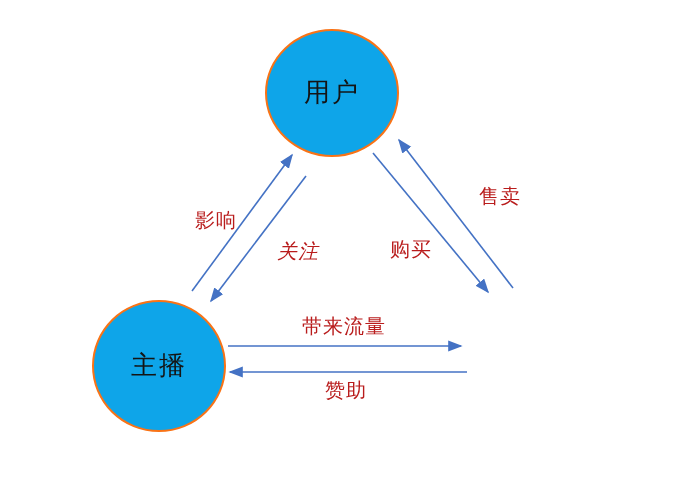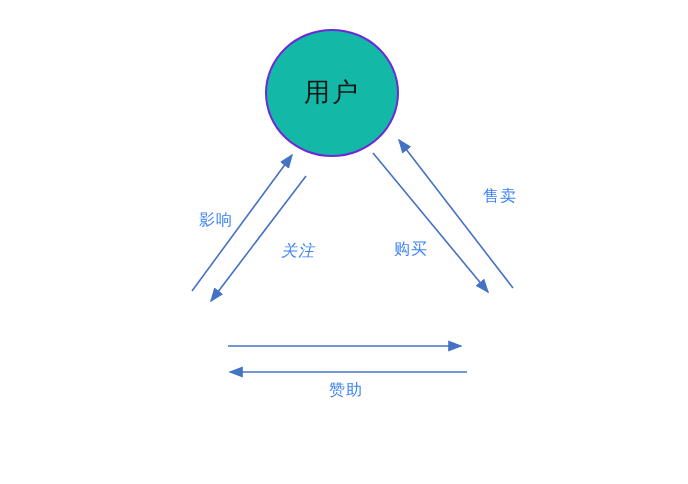--- a/index.html
+++ b/index.html
@@ -18,44 +18,44 @@
     width: 688px; height: 484px;
   }
   .edge-line {
     stroke: #4472C4;
     stroke-width: 1.6;
     fill: none;
   }
   .node {
     position: absolute;
     border-radius: 50%;
-    background: #14b8a6;
-    border: 2px solid #6d28d9;
+    background: #0ea5e9;
+    border: 2px solid #f97316;
     box-sizing: border-box;
     display: flex;
     align-items: center;
     justify-content: center;
   }
   .node-label {
     font-size: 26px;
     font-weight: 500;
     letter-spacing: 2px;
     line-height: 1.3;
     text-align: center;
     white-space: pre-line;
     color: #141414;
   }
   .edge-label {
     position: absolute;
     transform: translate(-50%, -50%);
-    font-size: 16px;
+    font-size: 20px;
     font-weight: 500;
     letter-spacing: 1px;
     white-space: nowrap;
-    color: #3b82f6;
+    color: #b91c1c;
   }
 </style>
 </head>
 <body>
 
 <div class="canvas">
 
   <svg class="edges-layer" viewBox="0 0 688 484" aria-hidden="true">
     <defs>
       <marker id="arrowhead" markerWidth="9" markerHeight="8" refX="8" refY="3.5" orient="auto" markerUnits="strokeWidth">
@@ -67,21 +67,25 @@
     <line class="edge-line" x1="373" y1="153" x2="488" y2="292" marker-end="url(#arrowhead)"></line>
     <line class="edge-line" x1="513" y1="288" x2="399" y2="140" marker-end="url(#arrowhead)"></line>
     <line class="edge-line" x1="228" y1="346" x2="461" y2="346" marker-end="url(#arrowhead)"></line>
     <line class="edge-line" x1="467" y1="372" x2="230" y2="372" marker-end="url(#arrowhead)"></line>
   </svg>
 
   <div class="node" style="left:265px; top:29px; width:134px; height:128px;">
     <span class="node-label">用户</span>
   </div>
 
+  <div class="node" style="left:92px; top:300px; width:134px; height:132px;">
+    <span class="node-label">主播</span>
+  </div>
 
 
   <div class="edge-label" style="left:216px; top:220px;">影响</div>
   <div class="edge-label" style="left:298px; top:251px;font-style:italic;">关注</div>
   <div class="edge-label" style="left:411px; top:249px;">购买</div>
   <div class="edge-label" style="left:500px; top:196px;">售卖</div>
+  <div class="edge-label" style="left:344px; top:326px;">带来流量</div>
   <div class="edge-label" style="left:346px; top:390px;">赞助</div>
 
 </div>
 
 </body></html>

